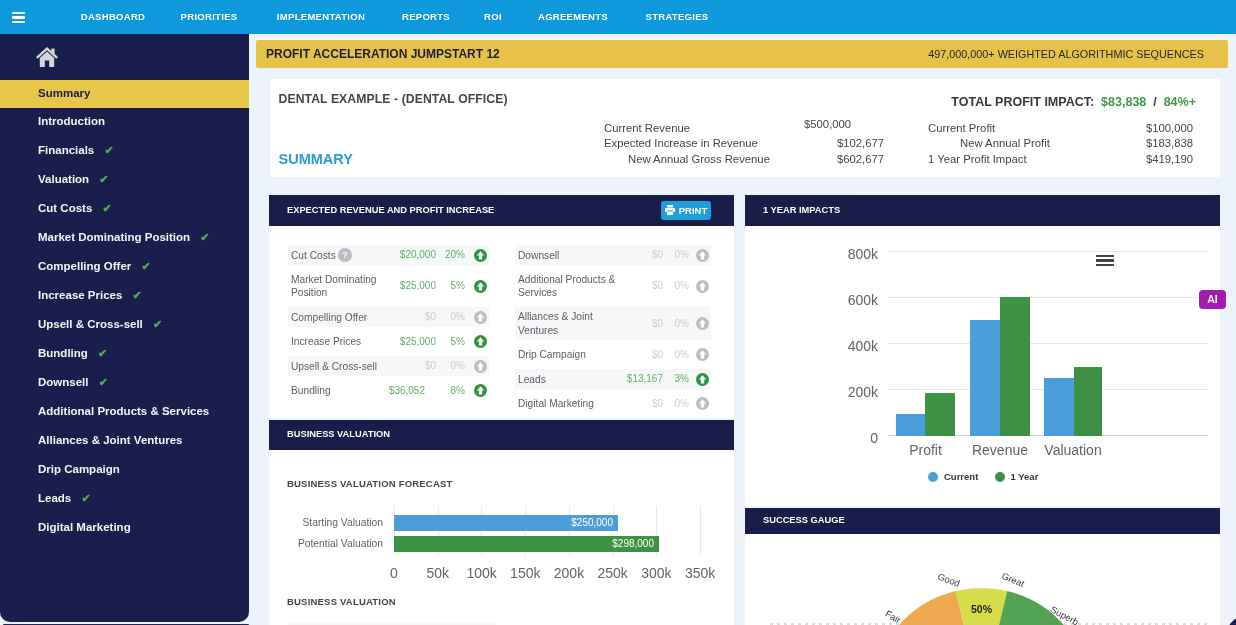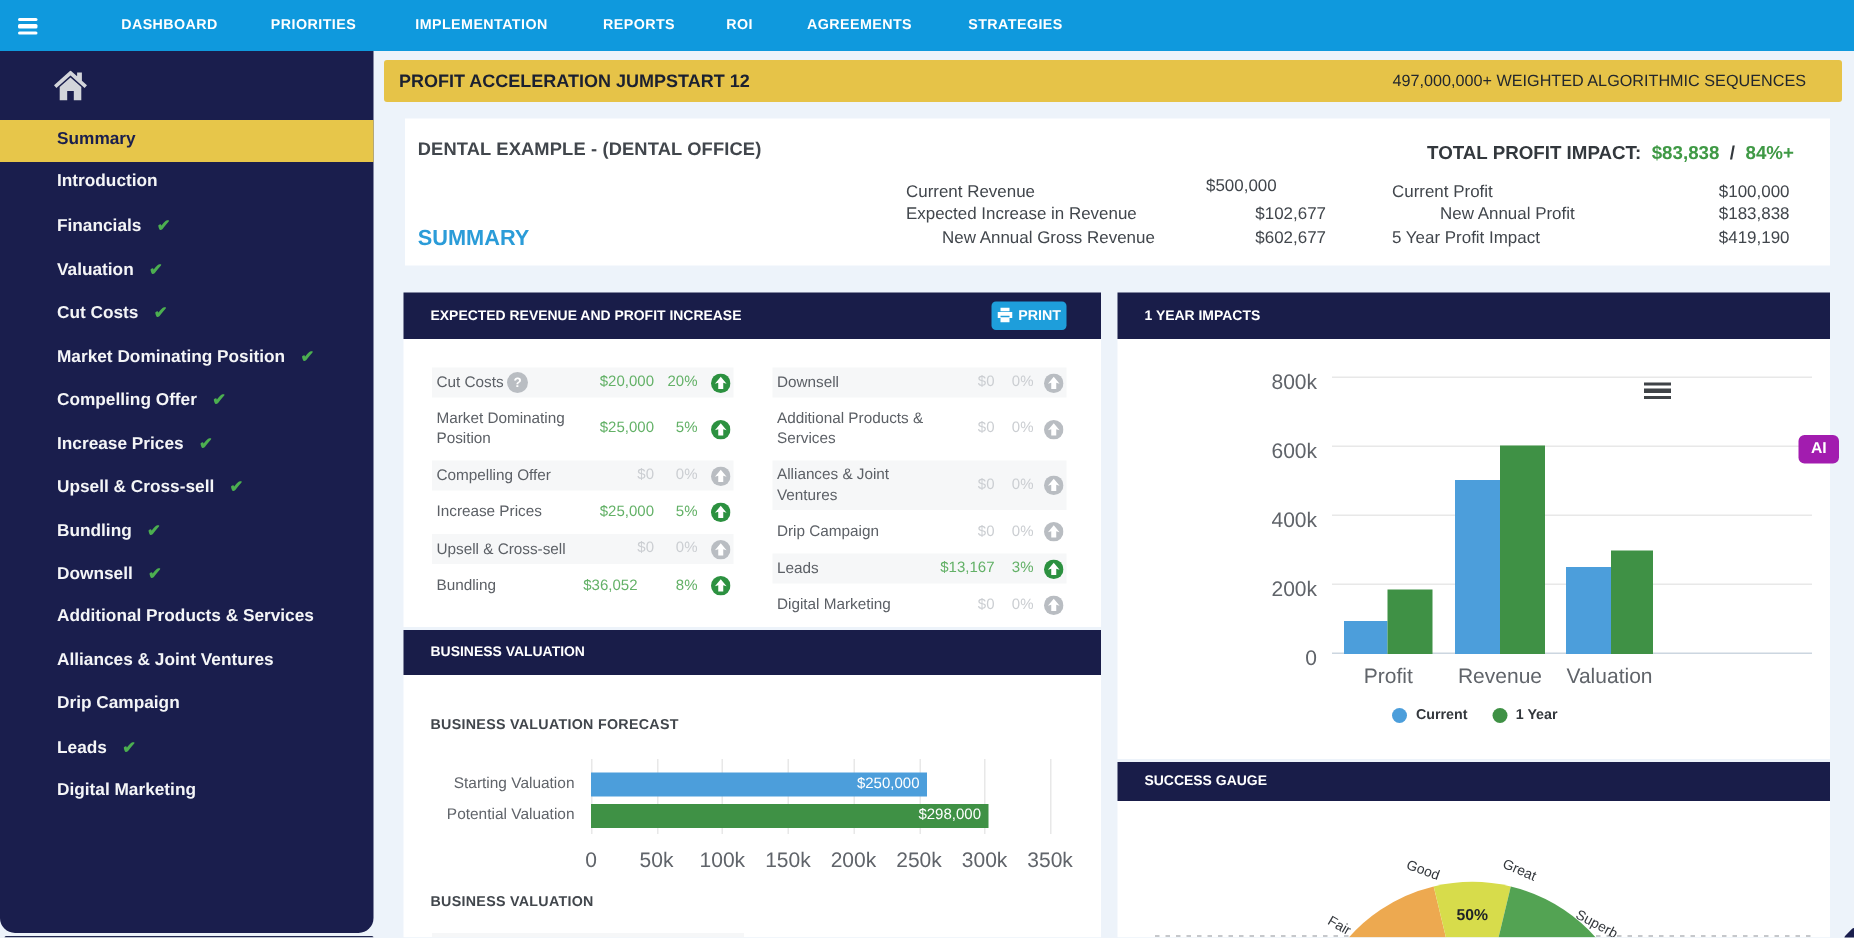--- a/index.html
+++ b/index.html
@@ -106,21 +106,21 @@
   <div class="trow" style="left:334px; top:42.5px;">Current Revenue</div>
   <div class="trow" style="left:334px; top:58px;">Expected Increase in Revenue</div>
   <div class="trow" style="left:334px; top:73.5px;margin-left:24px;">New Annual Gross Revenue</div>
   <div class="trow" style="left:534px; top:39px; width:80px; text-align:left;">$500,000</div>
   <div class="trow" style="left:534px; top:58px; width:80px; text-align:right;">$102,677</div>
   <div class="trow" style="left:534px; top:73.5px; width:80px; text-align:right;">$602,677</div>
 
   <div class="trow" style="left:658px; top:16px; width:268px; text-align:right; font-size:12.5px; font-weight:bold; color:#33383d;">TOTAL PROFIT IMPACT:&nbsp; <span style="color:#3f9945;">$83,838</span>&nbsp; /&nbsp; <span style="color:#3f9945;">84%+</span></div>
   <div class="trow" style="left:658px; top:42.5px;">Current Profit</div>
   <div class="trow" style="left:667px; top:58px;margin-left:23px;">New Annual Profit</div>
-  <div class="trow" style="left:658px; top:73.5px;">5 Year Profit Impact</div>
+  <div class="trow" style="left:658px; top:73.5px;">1 Year Profit Impact</div>
   <div class="trow" style="left:843px; top:42.5px; width:80px; text-align:right;">$100,000</div>
   <div class="trow" style="left:843px; top:58px; width:80px; text-align:right;">$183,838</div>
   <div class="trow" style="left:843px; top:73.5px; width:80px; text-align:right;">$419,190</div>
 </div>
 
 <div class="abs phead" style="left:269px; top:195px; width:465px; height:31px;">
   <span>EXPECTED REVENUE AND PROFIT INCREASE</span>
   <div class="abs" style="left:392px; top:6px; width:50px; height:18.5px; background:#1e9edb; border-radius:3px; display:flex; align-items:center; justify-content:center;">
     <svg width="10" height="10" viewBox="0 0 10 10" style="margin-right:4px;">
         <path d="M2 0 h6 v2.5 h-6 z M0 3 h10 v4 h-2 v-1.5 h-6 V7 h-2 z M2 6.5 h6 V10 h-6 z" fill="#fff"></path>

